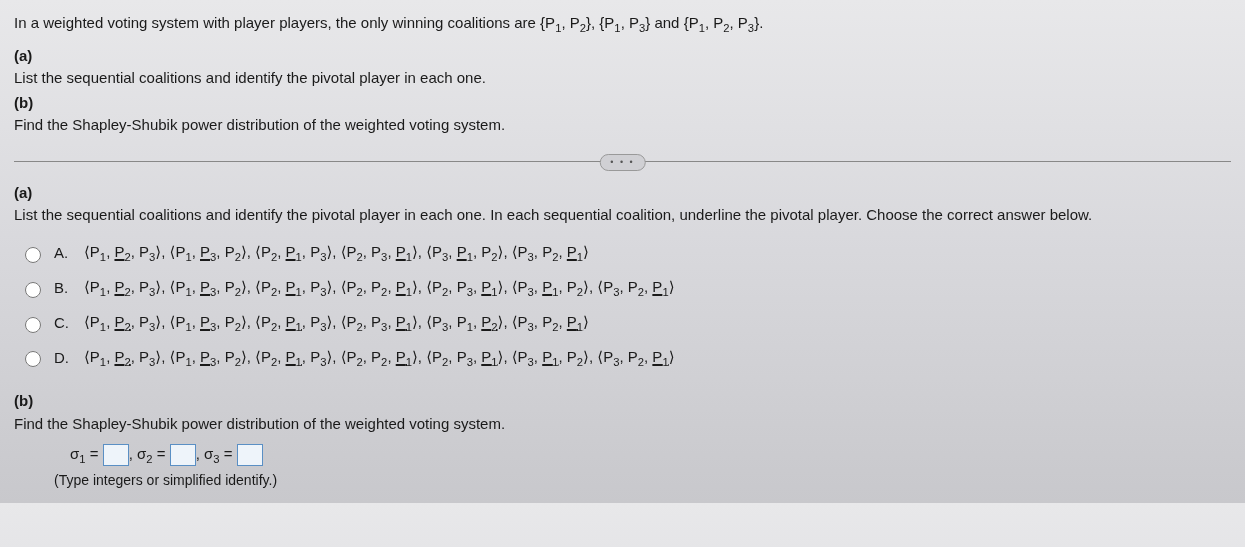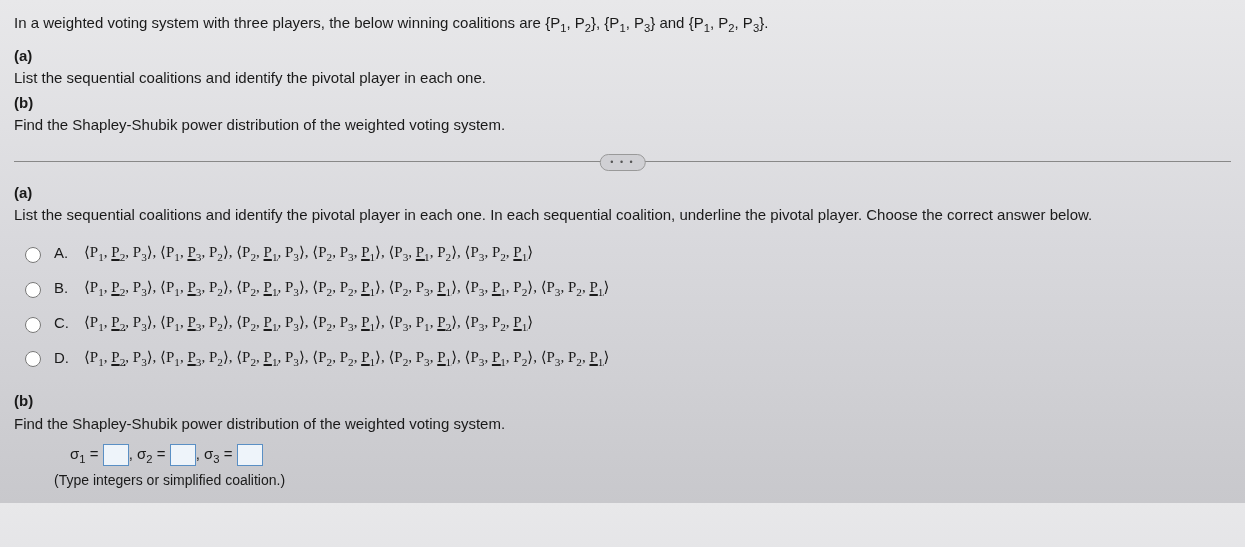--- a/index.html
+++ b/index.html
@@ -40,42 +40,42 @@
       align-items: center;
       gap: 10px;
       margin: 10px 0;
       font-size: 15px;
     }
     .choice input[type="radio"] {
       width: 16px;
       height: 16px;
     }
     .choice-label { width: 20px; }
-    .coalition { white-space: nowrap; font-family: Liberation Serif, serif; }
+    .coalition { white-space: nowrap; }
     .u { text-decoration: underline; text-decoration-thickness: 1.5px; text-underline-offset: 2px; }
     sub { font-size: 0.75em; }
     .inputs { margin: 8px 0 2px 56px; }
     .sigma-input {
       width: 22px;
       height: 18px;
       border: 1px solid #5a8fc4;
       background: #eef4fa;
       font-size: 13px;
       text-align: center;
       padding: 1px;
     }
     .hint { margin-left: 40px; font-size: 14px; }
     .qline { margin: 2px 0; }
     .section-a { margin-bottom: 14px; }
   </style>
 </head>
 <body>
 
 <div class="intro">
-  <span>In a weighted voting system with three players, the below winning coalitions are </span>
+  <span>In a weighted voting system with player players, the only winning coalitions are </span>
   {P<sub>1</sub>, P<sub>2</sub>}, {P<sub>1</sub>, P<sub>3</sub>}<span> and </span>{P<sub>1</sub>, P<sub>2</sub>, P<sub>3</sub>}<span>.</span>
 </div>
 
 <div class="qline">
   <span class="part-label">(a)</span>
   <span class="part-text">List the sequential coalitions and identify the pivotal player in each one.</span>
 </div>
 <div class="qline">
   <span class="part-label">(b)</span>
   <span class="part-text">Find the Shapley-Shubik power distribution of the weighted voting system.</span>
@@ -132,13 +132,13 @@
 </div>
 
 <div class="inputs">
   <span>σ</span><sub>1</sub> <span>=</span>
   <input class="sigma-input" type="text" style=""><span>,</span>
   <span>σ</span><sub>2</sub> <span>=</span>
   <input class="sigma-input" type="text" style=""><span>,</span>
   <span>σ</span><sub>3</sub> <span>=</span>
   <input class="sigma-input" type="text" style="">
 </div>
-<div class="hint">(Type integers or simplified coalition.)</div>
+<div class="hint">(Type integers or simplified identify.)</div>
 
 </body></html>

